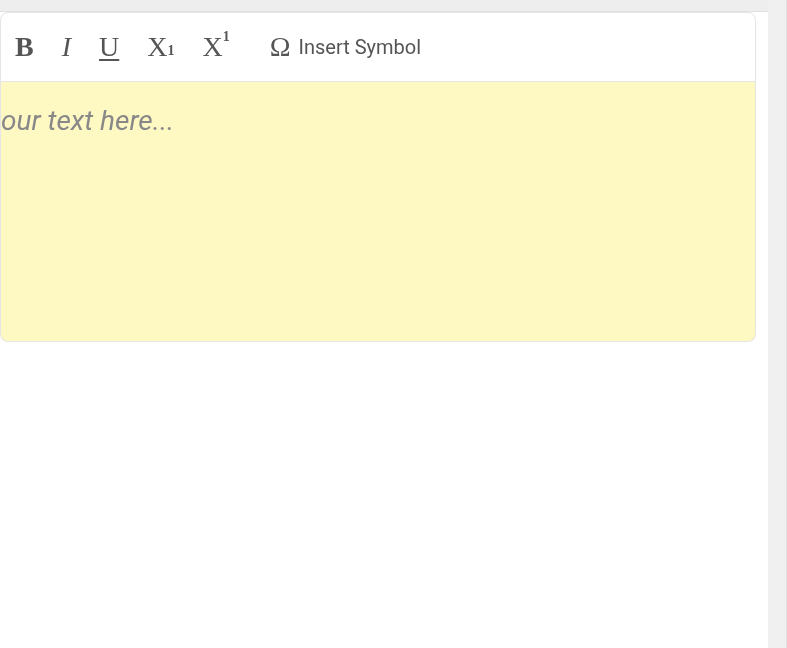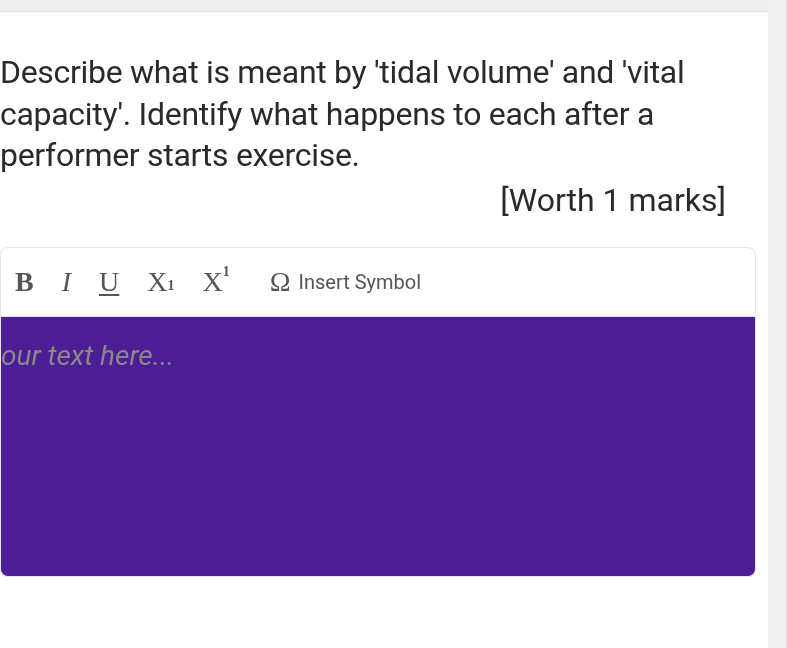--- a/index.html
+++ b/index.html
@@ -121,21 +121,21 @@
     .symbol-label {
       font-size: 20px;
       font-family: -apple-system, BlinkMacSystemFont, 'Segoe UI', Roboto, sans-serif;
     }
     .editor-area {
       border: 1px solid #e5e5e5;
       border-top: none;
       border-radius: 0 0 8px 8px;
       min-height: 260px;
       padding: 22px 0 38px 0;
-      background: #4c1d95;
+      background: #fef9c3;
     }
     .placeholder-text {
       font-size: 28px;
       font-style: italic;
       color: #888888;
     }
     .right-edge {
       position: absolute;
       right: 0;
       top: 0;
@@ -143,24 +143,20 @@
       width: 18px;
       background: #f0f0f0;
     }
   </style>
 </head>
 <body>
 
 <div class="page-wrapper">
   <div class="top-divider"></div>
 
-  <div class="question-card">
-    <div class="question-text">Describe what is meant by 'tidal volume' and 'vital capacity'. Identify what happens to each after a performer starts exercise.</div>
-    <div class="marks-text">[Worth 1 marks]</div>
-  </div>
 
   <div class="answer-wrapper">
     <div class="toolbar">
       <button class="toolbar-btn bold">
         <span>B</span>
       </button>
       <button class="toolbar-btn italic">
         <span>I</span>
       </button>
       <button class="toolbar-btn underline">

